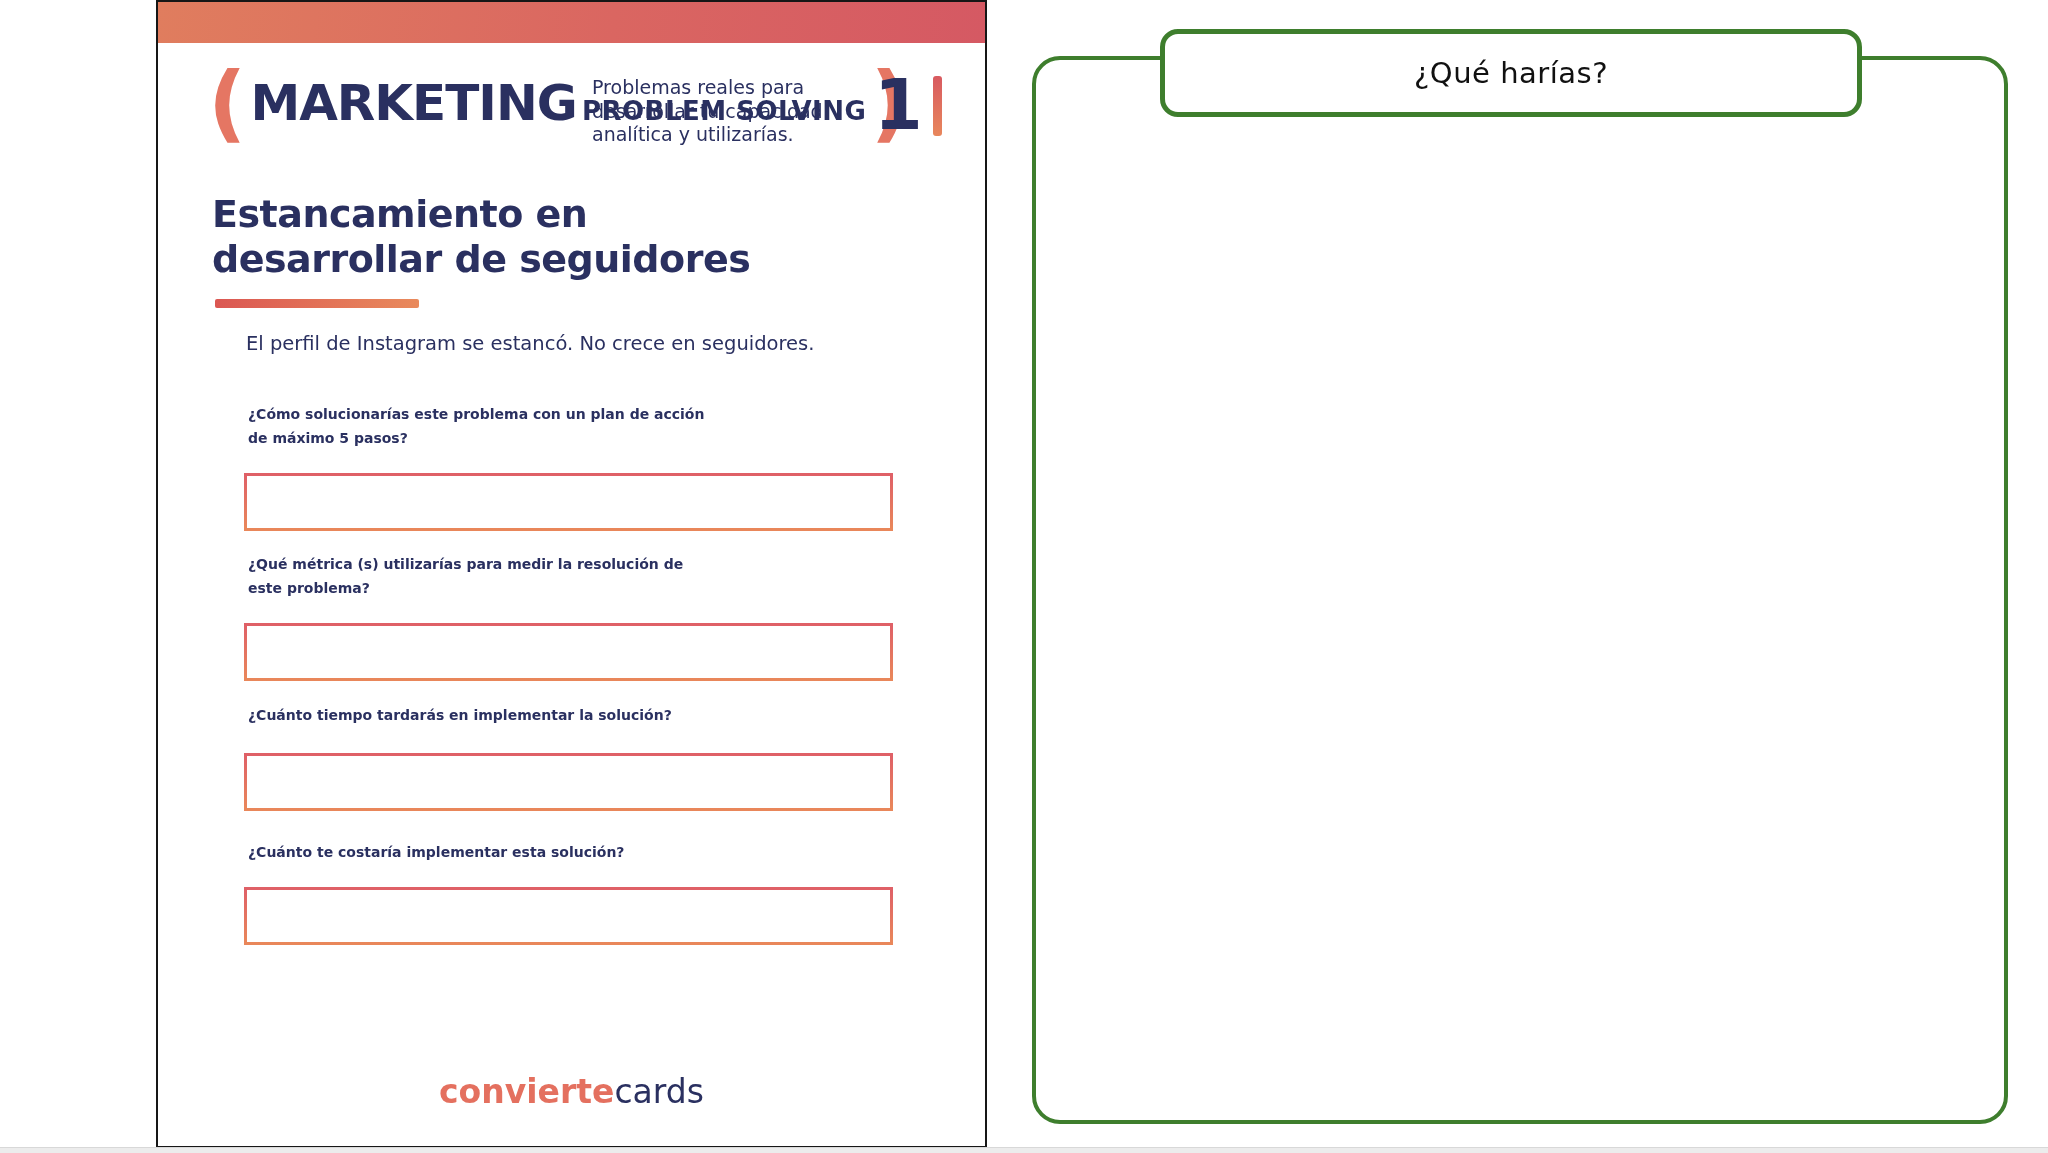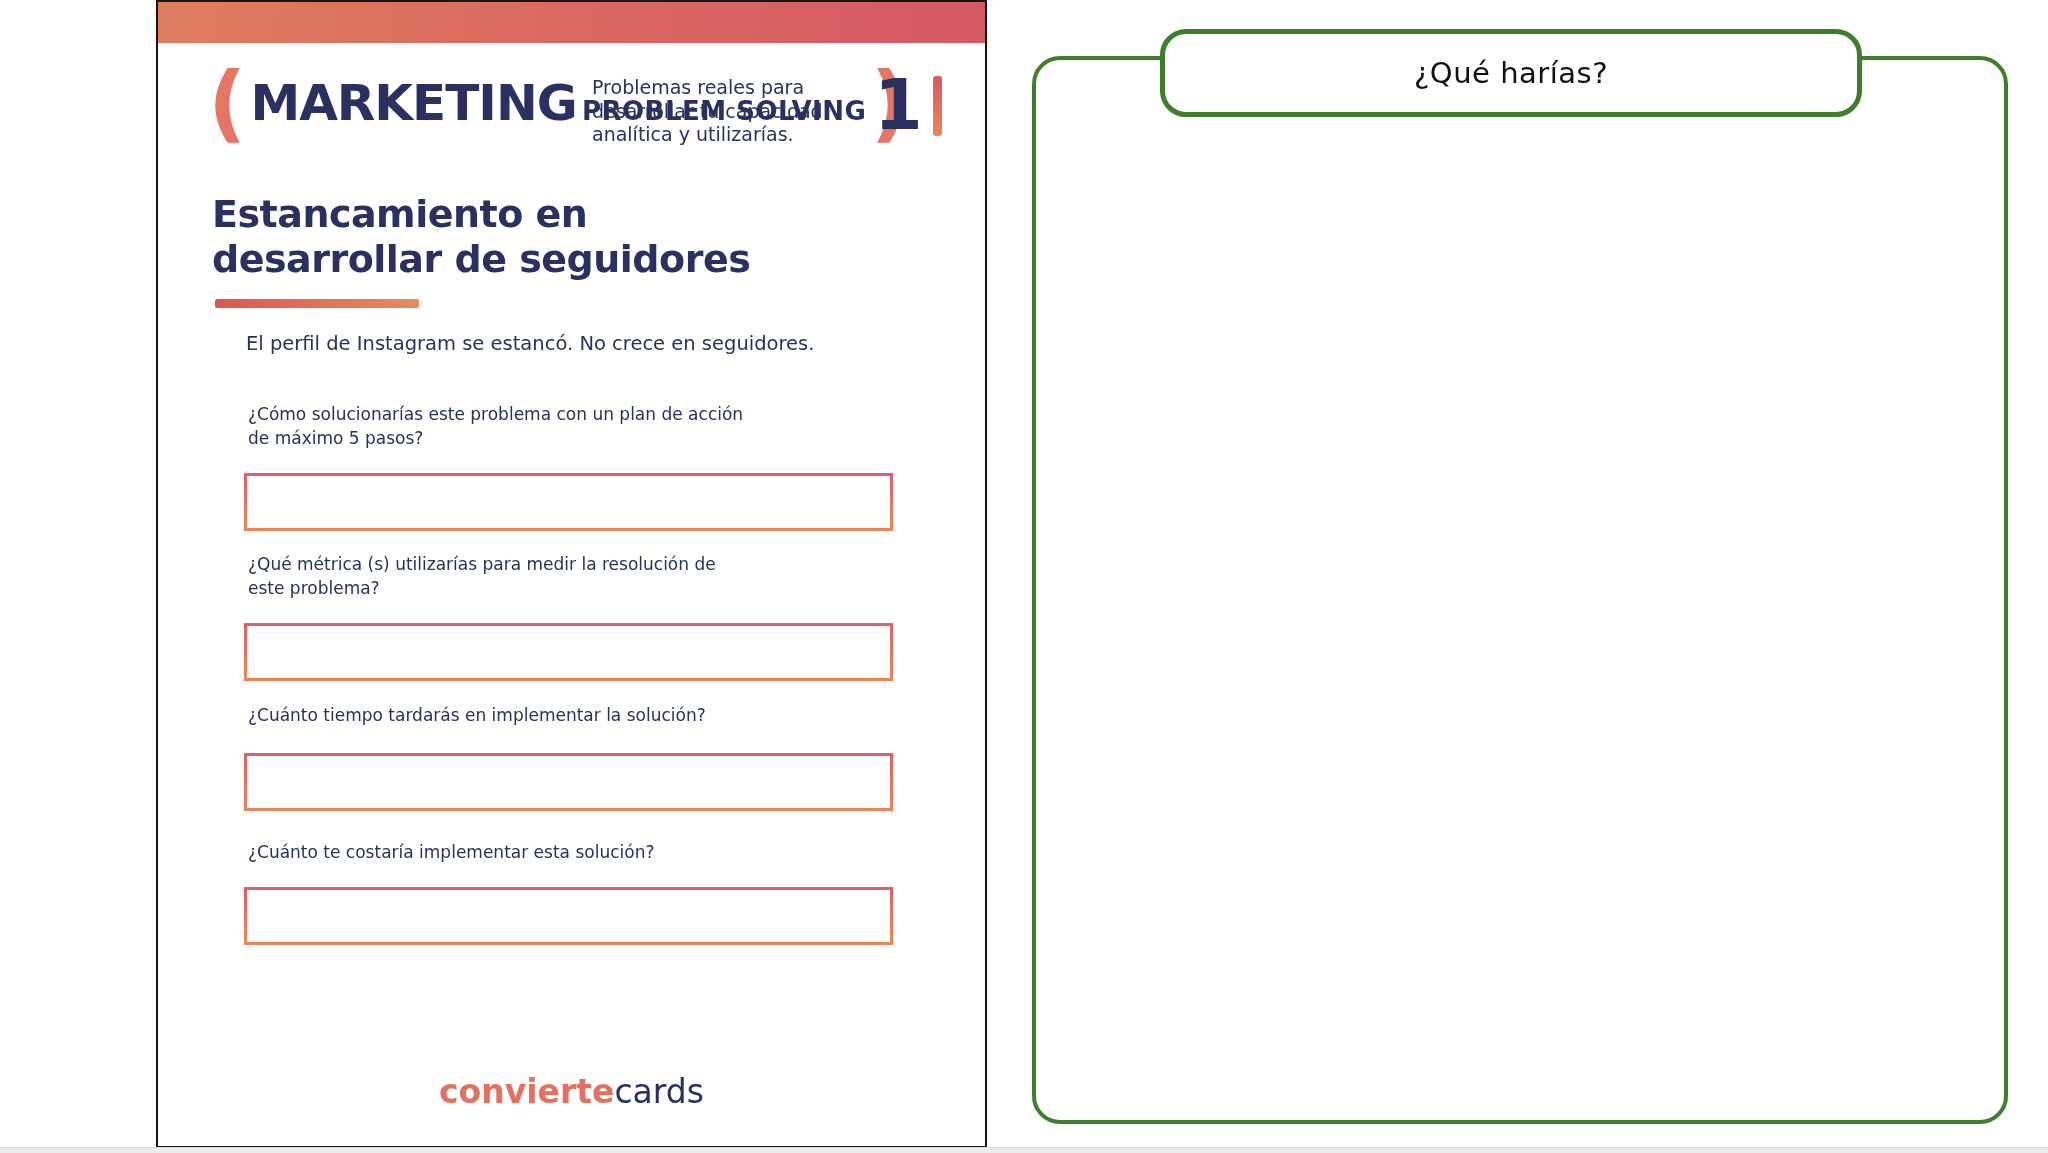--- a/index.html
+++ b/index.html
@@ -52,21 +52,21 @@
     position:absolute; left:57px; top:297px; width:204px; height:9px; border-radius:2px;
     background:linear-gradient(90deg,#db5752,#e98a5c);
   }
   .card-subtitle {
     position:absolute; left:88px; top:330px; width:700px;
     font-size:19.5px; line-height:24px; color:#2a3060;
   }
 
   .q-label {
     position:absolute; left:90px; width:665px;
-    font-size:17px; line-height:23.5px; font-weight:400;
+    font-size:14px; line-height:23.5px; font-weight:700;
     color:#2a3060; white-space:pre-line;
   }
   .q1-label { top:401px; }
   .q2-label { top:551px; }
   .q3-label { top:702px; }
   .q4-label { top:839px; }
 
   .answer-box {
     position:absolute; left:86px; width:649px; height:58px;
     background:#ffffff; border:3px solid #e2745c;
@@ -87,21 +87,21 @@
   .brand-part1 { color:#e4705f; font-weight:700; }
   .brand-part2 { color:#2a3060; font-weight:400; }
 
   
   .board-box {
     position:absolute; left:1032px; top:56px; width:976px; height:1068px;
     background:#ffffff; border:4px solid #3e7e2d; border-radius:28px;
   }
   .board-tab {
     position:absolute; left:1160px; top:29px; width:702px; height:88px;
-    background:#ffffff; border:5px solid #3e7e2d; border-radius:26px;
+    background:#ffffff; border:5px solid #3e7e2d; border-radius:18px;
     display:flex; align-items:center; justify-content:center; z-index:2;
   }
   .board-tab-label {
     font-size:29px; color:#111111; font-weight:400; letter-spacing:0.5px;
   }
 
   .bottom-strip {
     position:absolute; left:0; top:1147px; width:2048px; height:6px;
     background:#ececec; border-top:1px solid #d8d8d8;
   }

